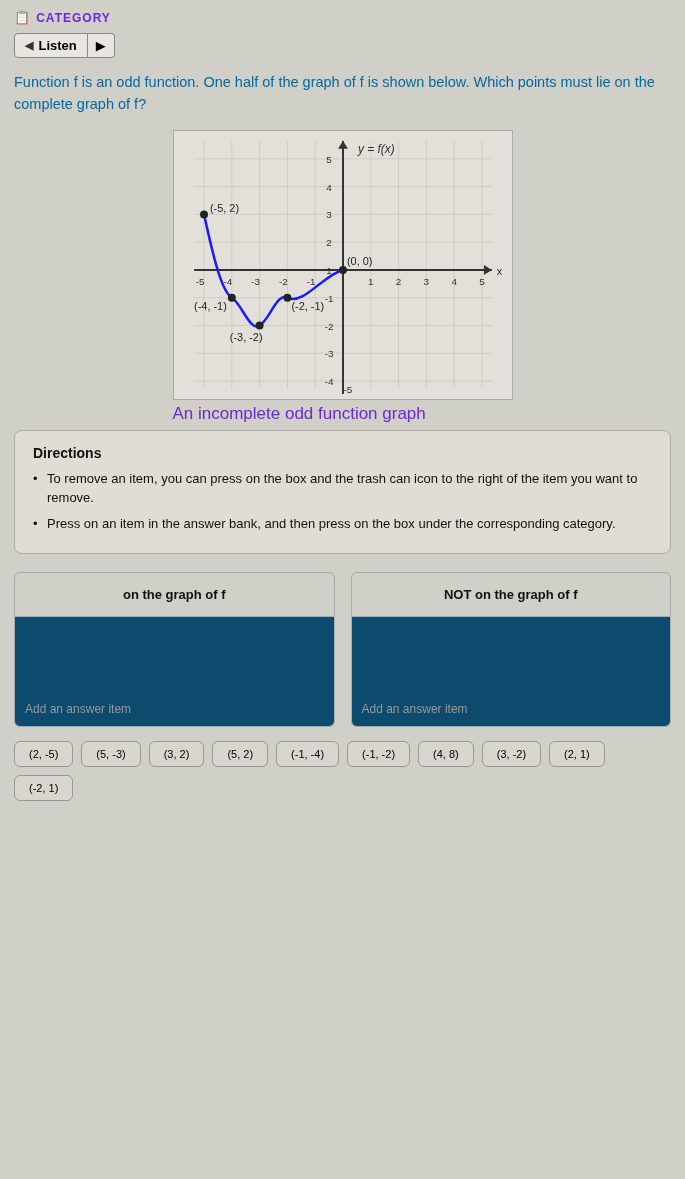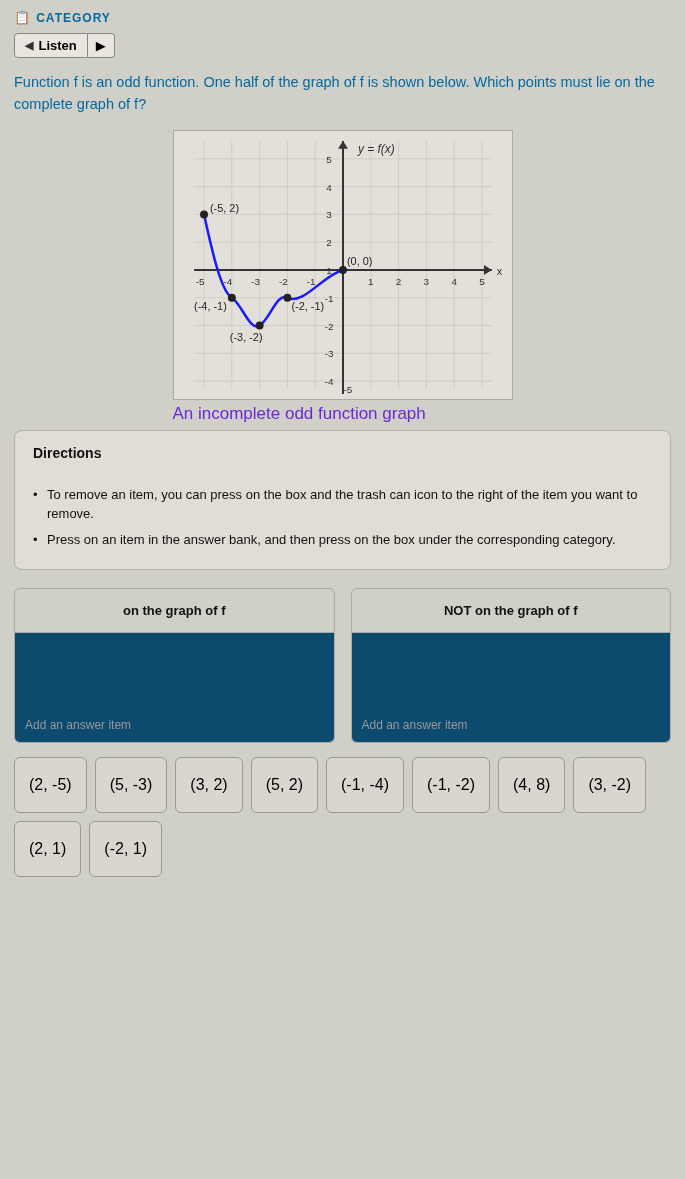--- a/index.html
+++ b/index.html
@@ -18,21 +18,21 @@
       gap: 6px;
       margin-bottom: 8px;
     }
     .category-icon {
       font-size: 13px;
       color: #555;
     }
     .category-label {
       font-size: 12px;
       font-weight: bold;
-      color: #0369a1;
+      color: #6d28d9;
       letter-spacing: 1px;
     }
     .listen-bar {
       display: flex;
       align-items: center;
       gap: 0;
       margin-bottom: 14px;
     }
     .listen-btn {
       display: flex;
@@ -89,21 +89,21 @@
     .directions-box {
       background: #e0ddd5;
       border: 1.5px solid #b0afa8;
       border-radius: 8px;
       padding: 14px 18px;
       margin-bottom: 18px;
     }
     .directions-title {
       font-weight: bold;
       font-size: 14px;
-      margin-bottom: 24px;
+      margin-bottom: 8px;
     }
     .directions-list {
       list-style: none;
       padding: 0;
     }
     .directions-list li {
       font-size: 13px;
       line-height: 1.5;
       margin-bottom: 6px;
       padding-left: 14px;
@@ -157,22 +157,22 @@
     }
     .answer-bank-grid {
       display: flex;
       flex-wrap: wrap;
       gap: 8px;
     }
     .answer-chip {
       background: #d8d6cf;
       border: 1.5px solid #999;
       border-radius: 6px;
-      padding: 18px 14px;
-      font-size: 16px;
+      padding: 6px 14px;
+      font-size: 11px;
       cursor: pointer;
       white-space: nowrap;
     }
   </style>
 </head>
 <body>
 
 <div class="category-bar">
   <span class="category-icon">📋</span>
   <span class="category-label">CATEGORY</span>

